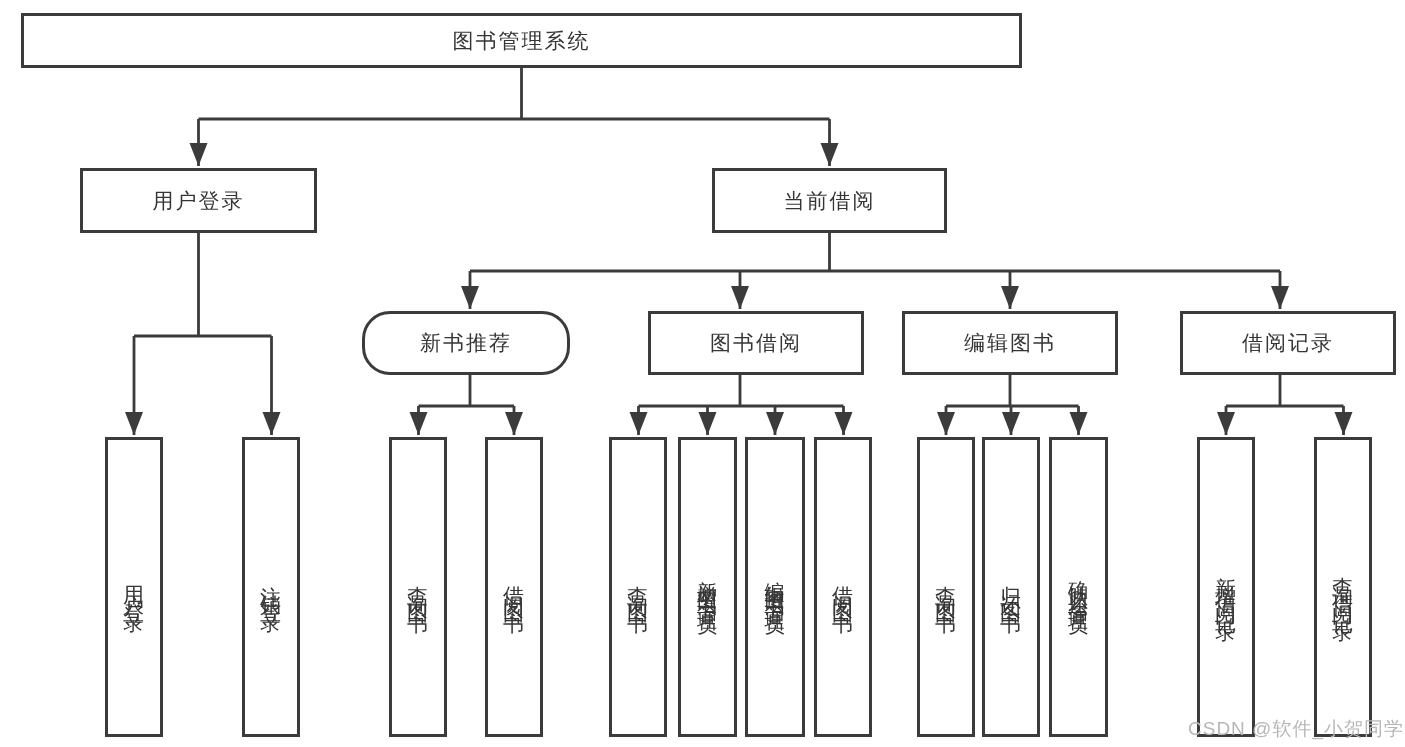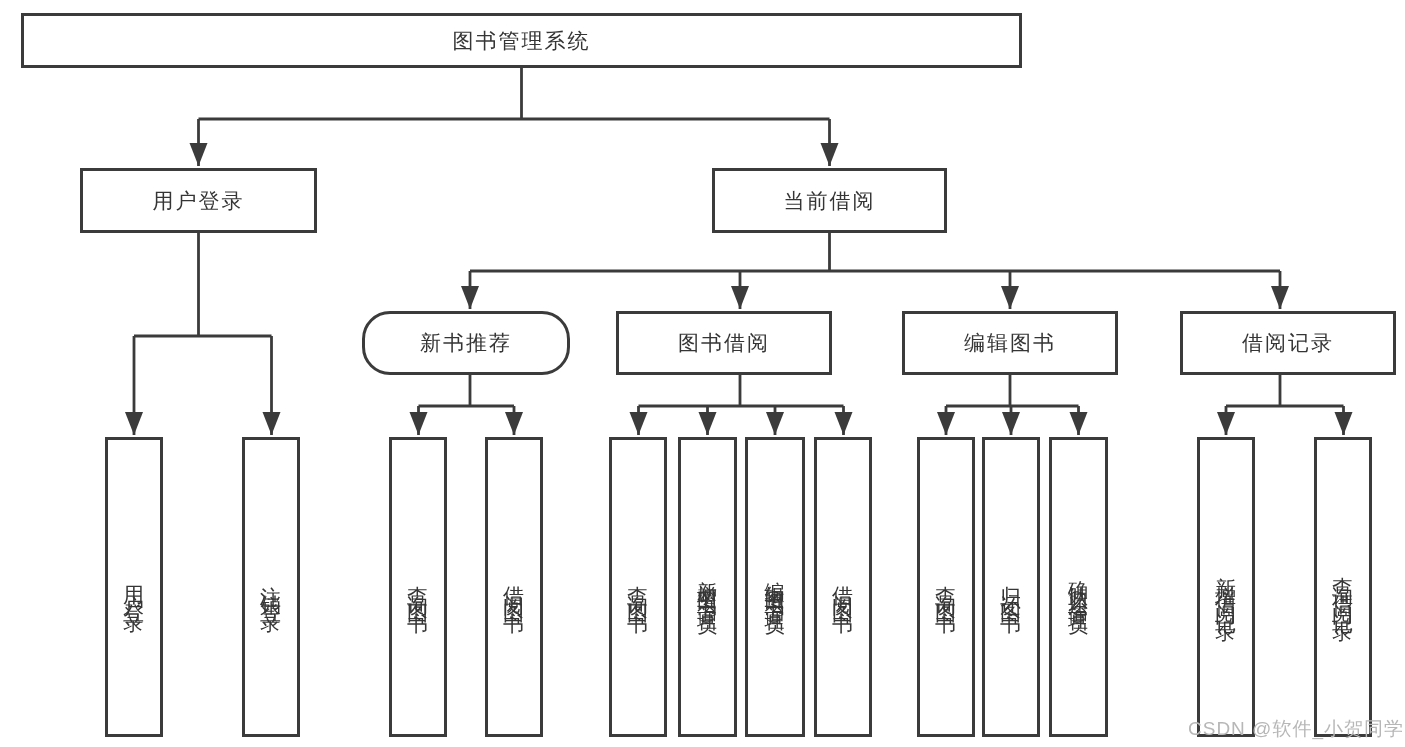--- a/index.html
+++ b/index.html
@@ -36,21 +36,21 @@
     font-size:21px;
     letter-spacing:9px;
     line-height:1;
   }
   .vbox.long{letter-spacing:5px;font-size:20px;}
   
   .n-root{left:21px;top:13px;width:1001px;height:55px;}
   .n-l2a{left:80px;top:168px;width:237px;height:65px;}
   .n-l2b{left:712px;top:168px;width:235px;height:65px;}
   .n-l3a{left:362px;top:311px;width:208px;height:64px;border-radius:28px;}
-  .n-l3b{left:616px;top:311px;width:216px;height:64px;}
+  .n-l3b{left:648px;top:311px;width:216px;height:64px;}
   .n-l3c{left:902px;top:311px;width:216px;height:64px;}
   .n-l3d{left:1172px;top:311px;width:216px;height:64px;margin-left:8px;}
   .n-a1{left:105px;top:437px;width:58px;height:300px;}
   .n-a2{left:242px;top:437px;width:58px;height:300px;}
   .n-b1{left:389px;top:437px;width:58px;height:300px;}
   .n-b2{left:485px;top:437px;width:58px;height:300px;}
   .n-c1{left:609px;top:437px;width:58px;height:300px;}
   .n-c2{left:678px;top:437px;width:59px;height:300px;}
   .n-c3{left:745px;top:437px;width:60px;height:300px;}
   .n-c4{left:814px;top:437px;width:58px;height:300px;}

